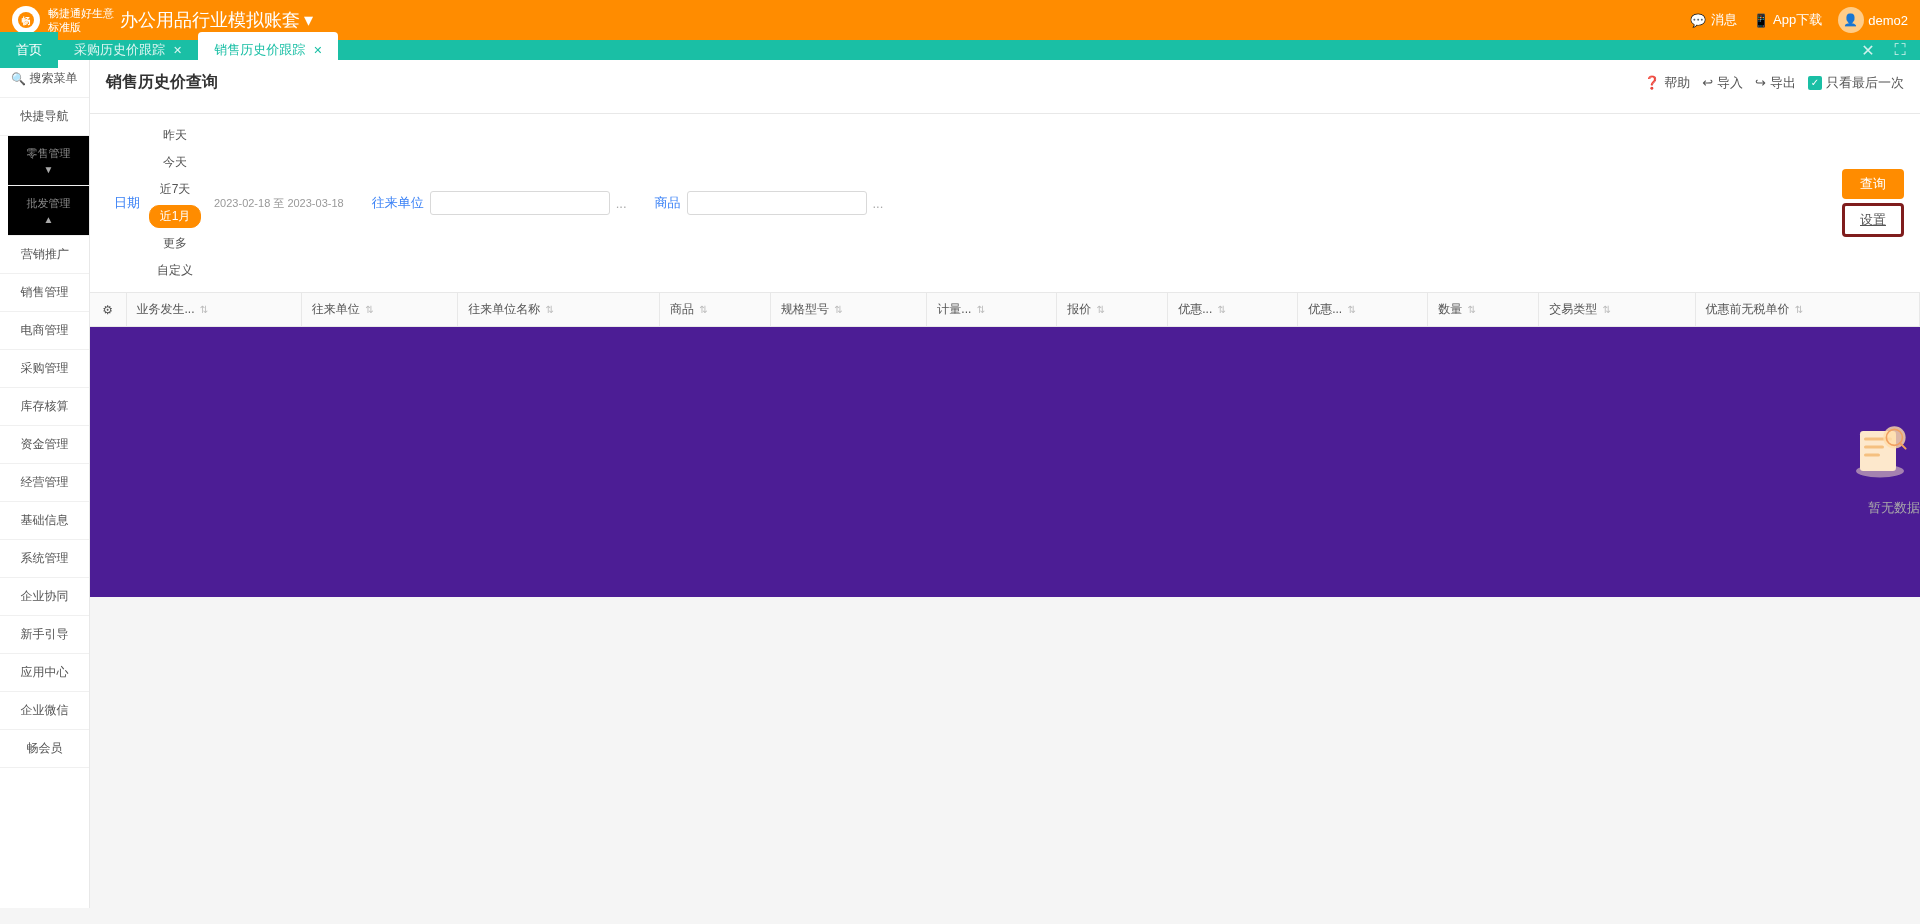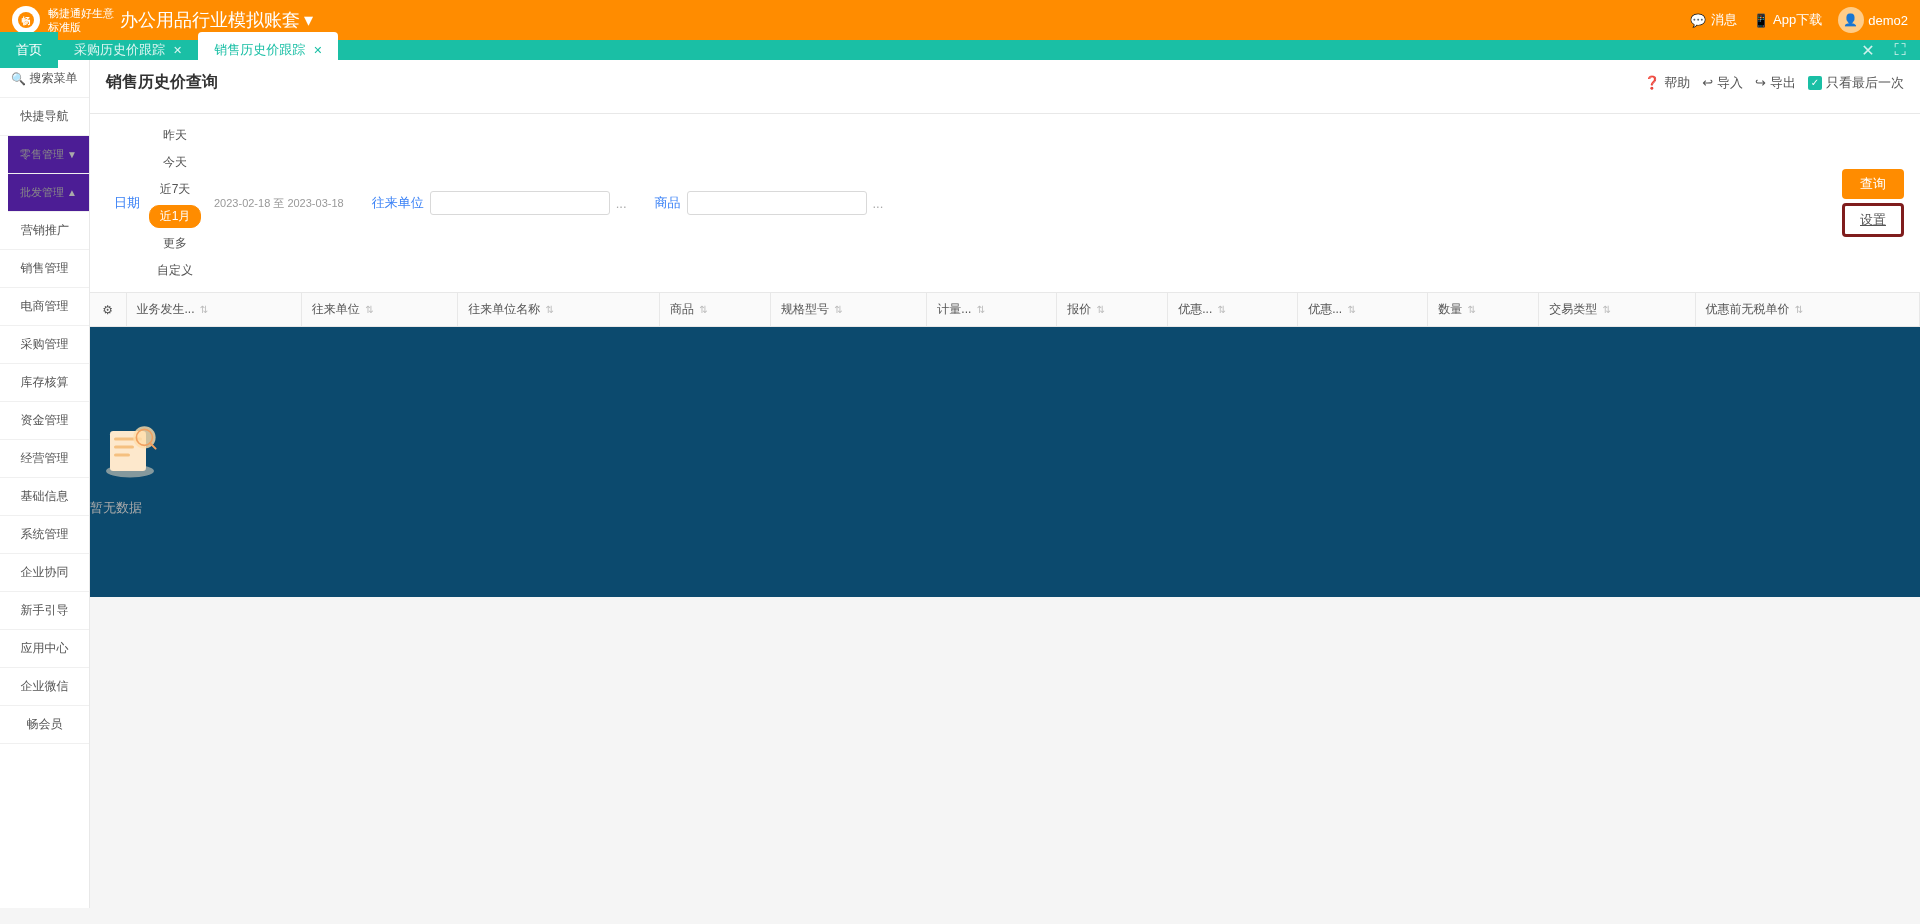--- a/index.html
+++ b/index.html
@@ -145,22 +145,22 @@
       display: flex;
       align-items: center;
       justify-content: center;
       gap: 3px;
       border-bottom: 1px solid #f0f0f0;
       min-height: 38px;
     }
     .sidebar-item.section-header {
       color: #888;
       font-size: 11px;
-      background: #4c1d95;
-      flex-direction: row;
+      background: #000000;
+      flex-direction: column;
       justify-content: center;
       margin-left: 8px;
     }
     .sidebar-chevron { font-size: 10px; color: #aaa; }
 
     
     .content-area {
       flex: 1;
       background: #f5f5f5;
       overflow: auto;
@@ -329,26 +329,26 @@
     }
     .th-gear {
       width: 36px;
       text-align: center;
     }
 
     
     .empty-state {
       display: flex;
       flex-direction: column;
-      align-items: flex-start;
+      align-items: flex-end;
       justify-content: center;
       padding: 80px 0;
       color: #aaa;
       font-size: 13px;
-      background: #0c4a6e;
+      background: #4c1d95;
     }
     .empty-illustration {
       width: 80px;
       height: 80px;
       margin-bottom: 12px;
       position: relative;
     }
     .empty-illustration svg {
       width: 80px;
       height: 80px;

